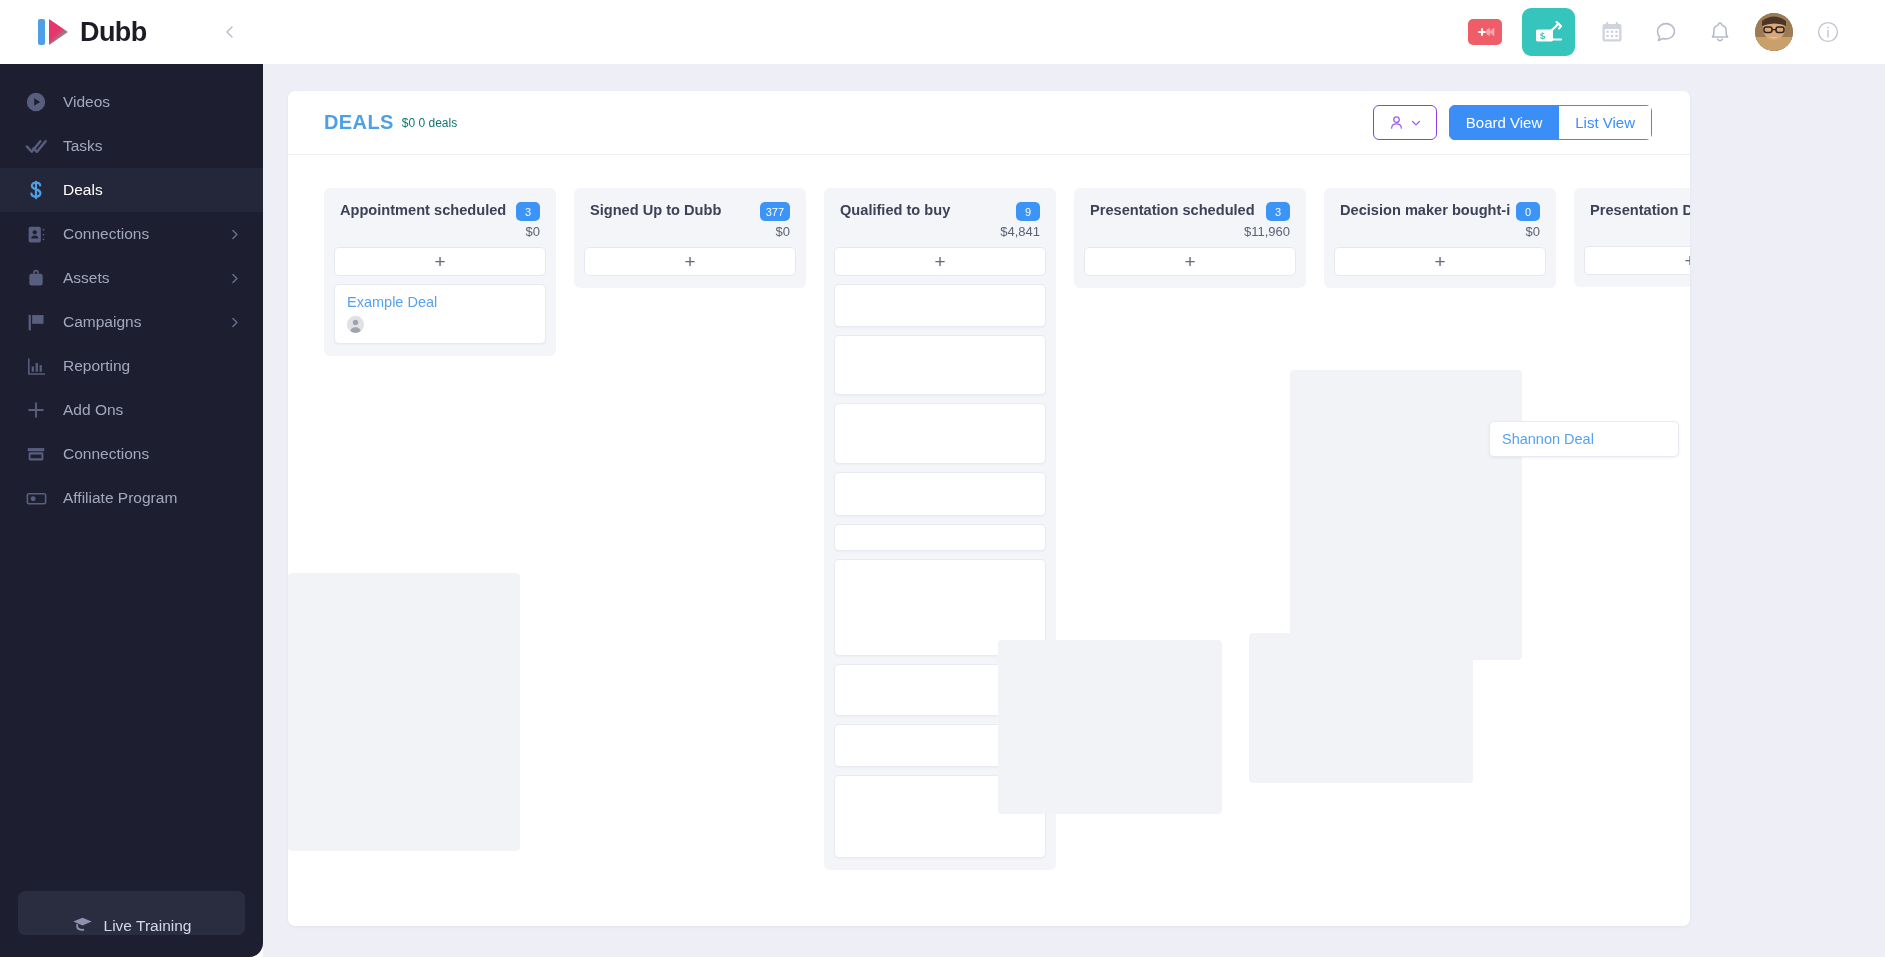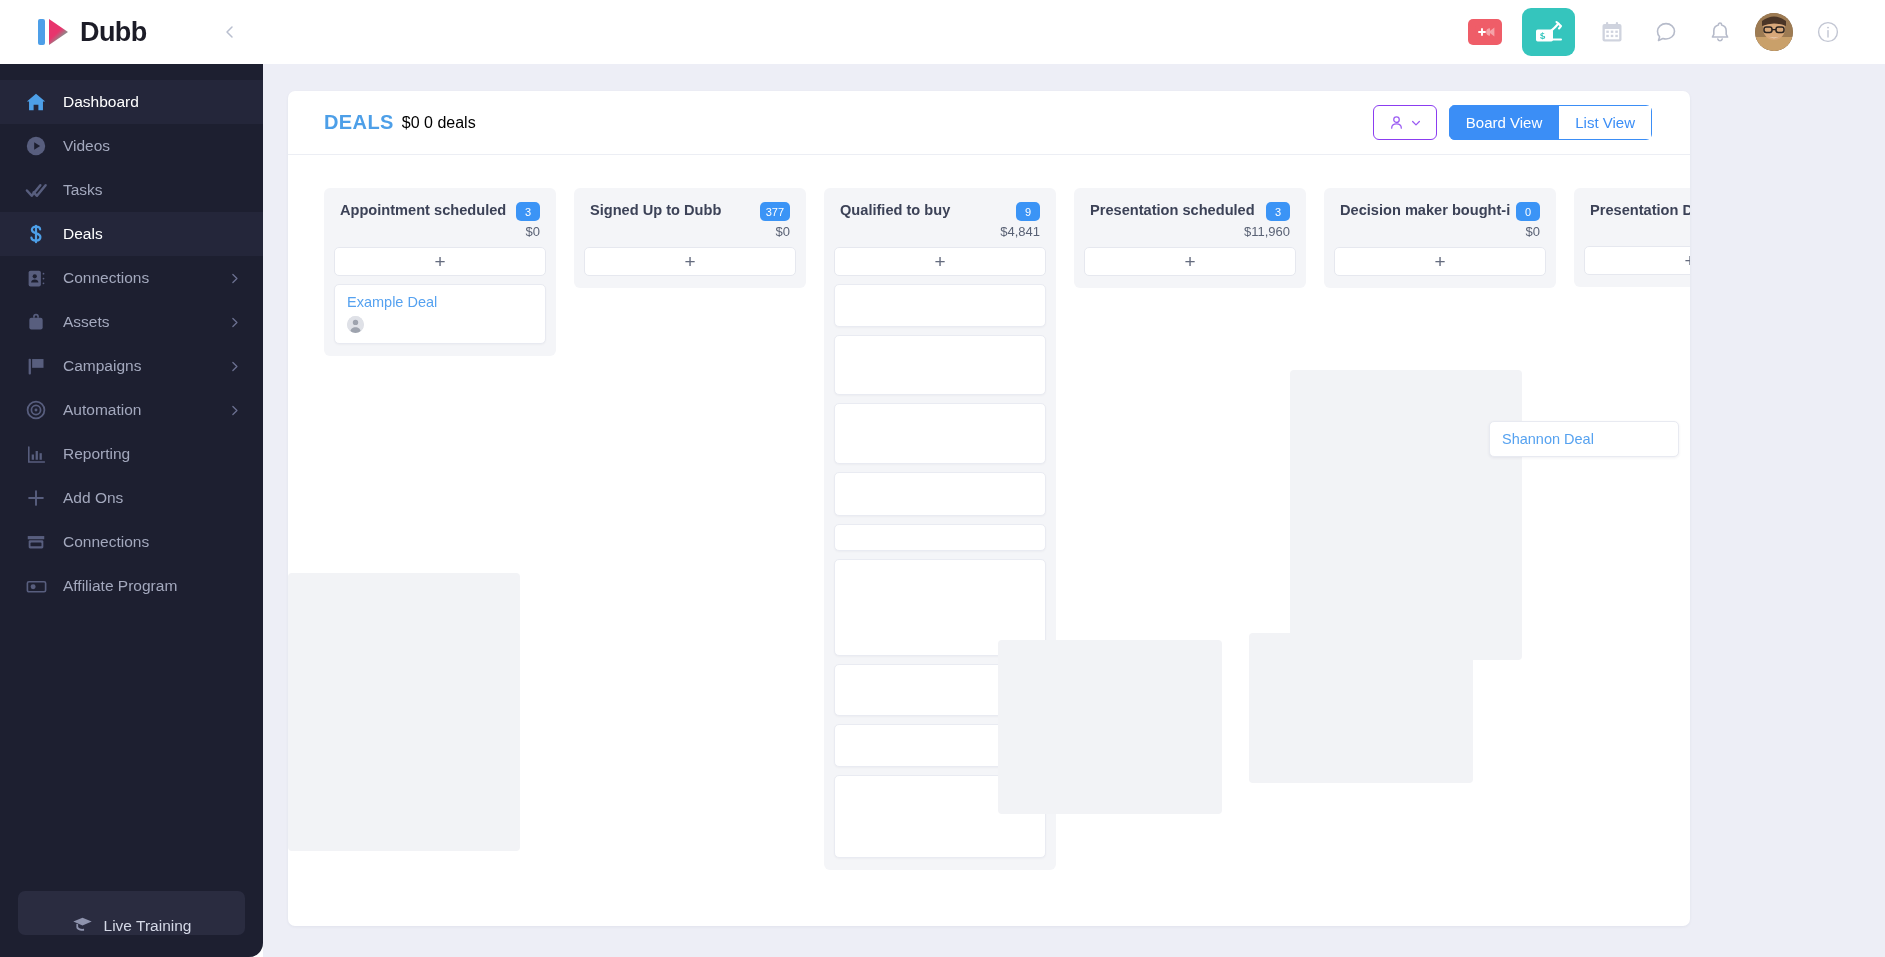--- a/index.html
+++ b/index.html
@@ -88,21 +88,21 @@
   #panel {
     position: absolute; left: 25px; top: 27px; width: 1402px; height: 835px;
     background: #ffffff; border-radius: 7px; overflow: hidden;
     box-shadow: 0 1px 3px rgba(40,45,80,.06);
   }
   #panel-header {
     height: 64px; display: flex; align-items: center; padding: 0 38px 0 36px;
     border-bottom: 1px solid #eceef4;
   }
   #deals-title { font-size: 20px; font-weight: 700; color: #4d9fe8; letter-spacing: .4px; }
-  #deals-sub { font-size: 16px; color: #000000; margin-left: 8px; }
+  #deals-sub { font-size: 12px; color: #0f766e; margin-left: 8px; }
   #panel-header-right { margin-left: auto; display: flex; align-items: center; }
   #owner-select {
     width: 64px; height: 35px; border: 1.4px solid #8b3df0; border-radius: 6px;
     display: flex; align-items: center; justify-content: center; gap: 5px;
     cursor: pointer; color: #9b5cf3; margin-right: 12px;
   }
   .view-toggle { display: flex; height: 35px; border-radius: 6px; overflow: hidden; }
   .view-btn {
     display: flex; align-items: center; justify-content: center;
     font-size: 15px; cursor: pointer; padding: 0 16px; border: 1px solid #3b8ef6;
@@ -189,28 +189,20 @@
       <span id="collapse-btn">
         <svg width="16" height="16" viewBox="0 0 16 16" fill="none" stroke="currentColor" stroke-width="1.5">
           <path d="M10 3 L5 8 L10 13" stroke-linecap="round" stroke-linejoin="round"></path>
         </svg>
       </span>
     </div>
 
     <div id="nav-top-pad"></div>
     <div id="nav">
 
-      <div class="nav-item active strong">
-        <span class="ic">
-          <svg width="22" height="22" viewBox="0 0 24 24" fill="currentColor">
-            <path d="M12 3 L22 11.5 L19.6 11.5 L19.6 21 L14.6 21 L14.6 15 L9.4 15 L9.4 21 L4.4 21 L4.4 11.5 L2 11.5 Z"></path>
-          </svg>
-        </span>
-        <span class="lbl">Dashboard</span>
-      </div>
 
       <div class="nav-item">
         <span class="ic">
           <svg width="22" height="22" viewBox="0 0 24 24" fill="currentColor">
             <circle cx="12" cy="12" r="10"></circle>
             <path d="M10 8 L16.5 12 L10 16 Z" fill="#1d1f30"></path>
           </svg>
         </span>
         <span class="lbl">Videos</span>
       </div>
@@ -278,35 +270,20 @@
           </svg>
         </span>
         <span class="lbl">Campaigns</span>
         <span class="chev">
           <svg width="13" height="13" viewBox="0 0 16 16" fill="none" stroke="currentColor" stroke-width="1.6" stroke-linecap="round" stroke-linejoin="round">
               <path d="M6 3 L11 8 L6 13"></path>
             </svg>
         </span>
       </div>
 
-      <div class="nav-item">
-        <span class="ic">
-          <svg width="22" height="22" viewBox="0 0 24 24" fill="none" stroke="currentColor" stroke-width="1.9">
-            <circle cx="12" cy="12" r="9.2"></circle>
-            <circle cx="12" cy="12" r="5"></circle>
-            <circle cx="12" cy="12" r="1.6" fill="currentColor" stroke="none"></circle>
-          </svg>
-        </span>
-        <span class="lbl">Automation</span>
-        <span class="chev">
-          <svg width="13" height="13" viewBox="0 0 16 16" fill="none" stroke="currentColor" stroke-width="1.6" stroke-linecap="round" stroke-linejoin="round">
-              <path d="M6 3 L11 8 L6 13"></path>
-            </svg>
-        </span>
-      </div>
 
       <div class="nav-item">
         <span class="ic">
           <svg width="21" height="21" viewBox="0 0 24 24" fill="none" stroke="currentColor" stroke-width="1.8">
             <path d="M3.2 3.5 V20.5 H21" stroke-linecap="round"></path>
             <rect x="6.5" y="12" width="2.6" height="6" fill="currentColor" stroke="none"></rect>
             <rect x="11" y="8" width="2.6" height="10" fill="currentColor" stroke="none"></rect>
             <rect x="15.5" y="10.5" width="2.6" height="7.5" fill="currentColor" stroke="none"></rect>
           </svg>
         </span>

